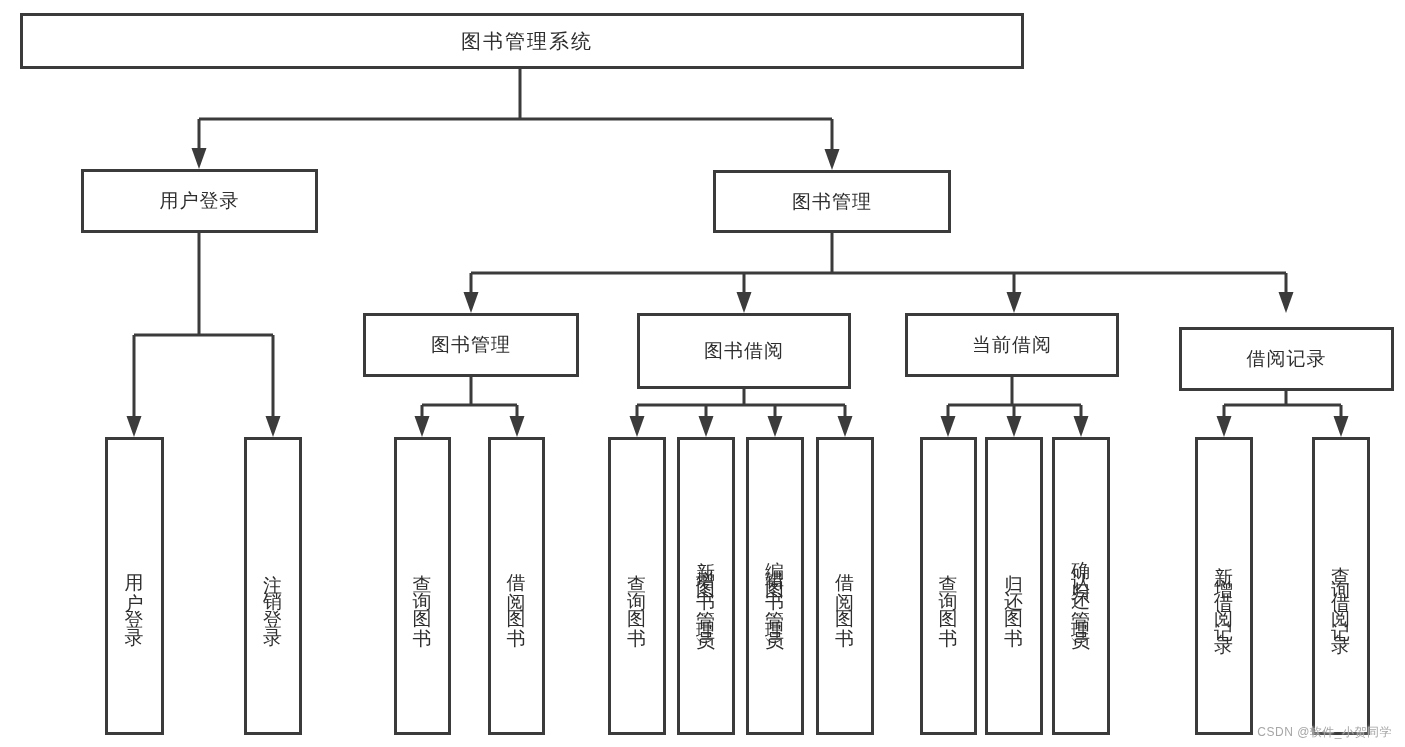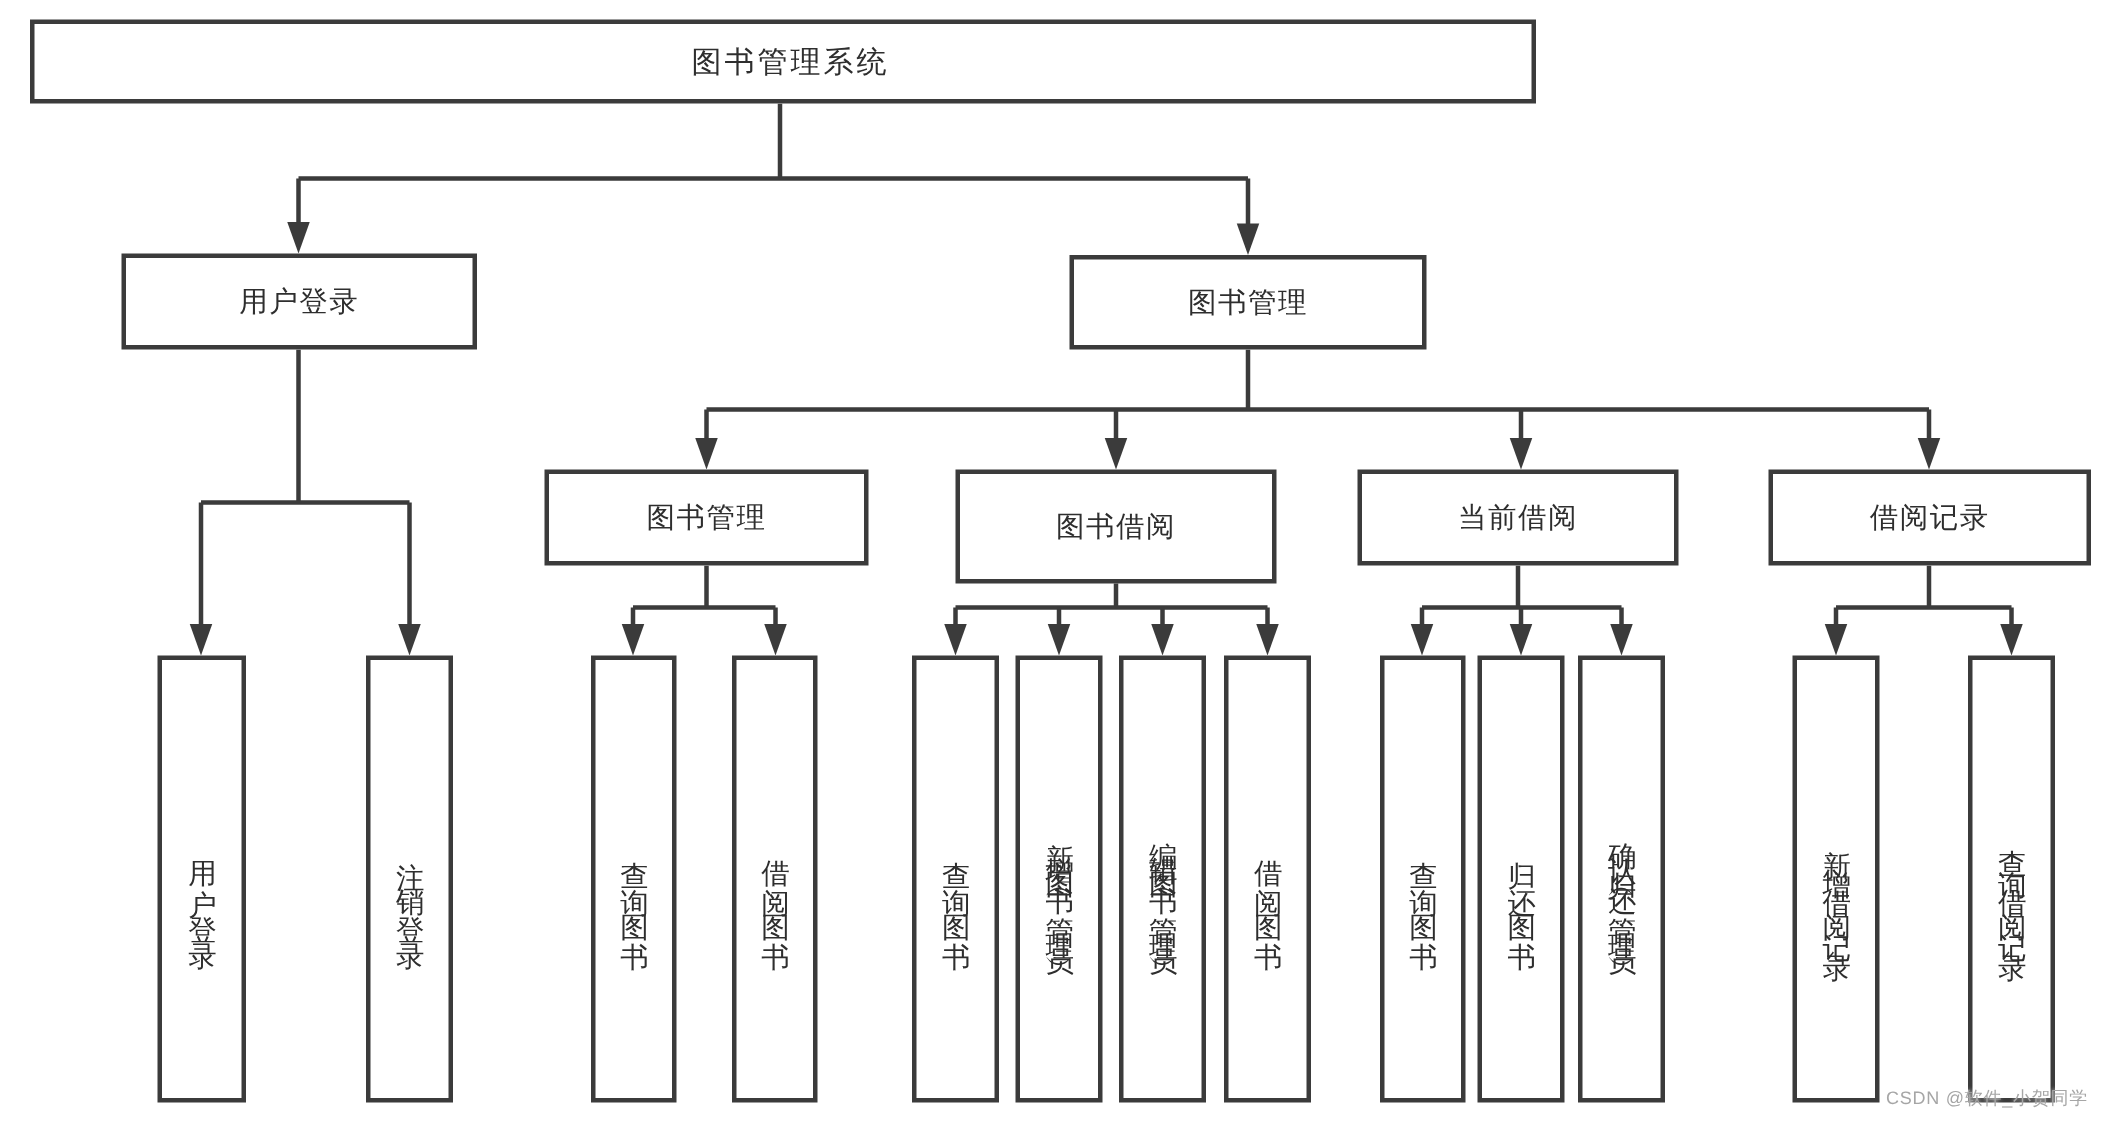--- a/index.html
+++ b/index.html
@@ -135,21 +135,21 @@
 
   <div class="box hbox" style="left:363px;top:313px;width:216px;height:64px">
     <span class="hlabel">图书管理</span>
   </div>
   <div class="box hbox" style="left:637px;top:313px;width:214px;height:76px">
     <span class="hlabel">图书借阅</span>
   </div>
   <div class="box hbox" style="left:905px;top:313px;width:214px;height:64px">
     <span class="hlabel">当前借阅</span>
   </div>
-  <div class="box hbox" style="left:1179px;top:313px;width:215px;height:64px">
+  <div class="box hbox" style="left:1179px;top:327px;width:215px;height:64px">
     <span class="hlabel">借阅记录</span>
   </div>
 
   <div class="box vbox" style="left:105px;width:59px">
     <span class="vlabel sp4">用户登录</span>
   </div>
   <div class="box vbox" style="left:244px;width:58px">
     <span class="vlabel sp4">注销登录</span>
   </div>
 

